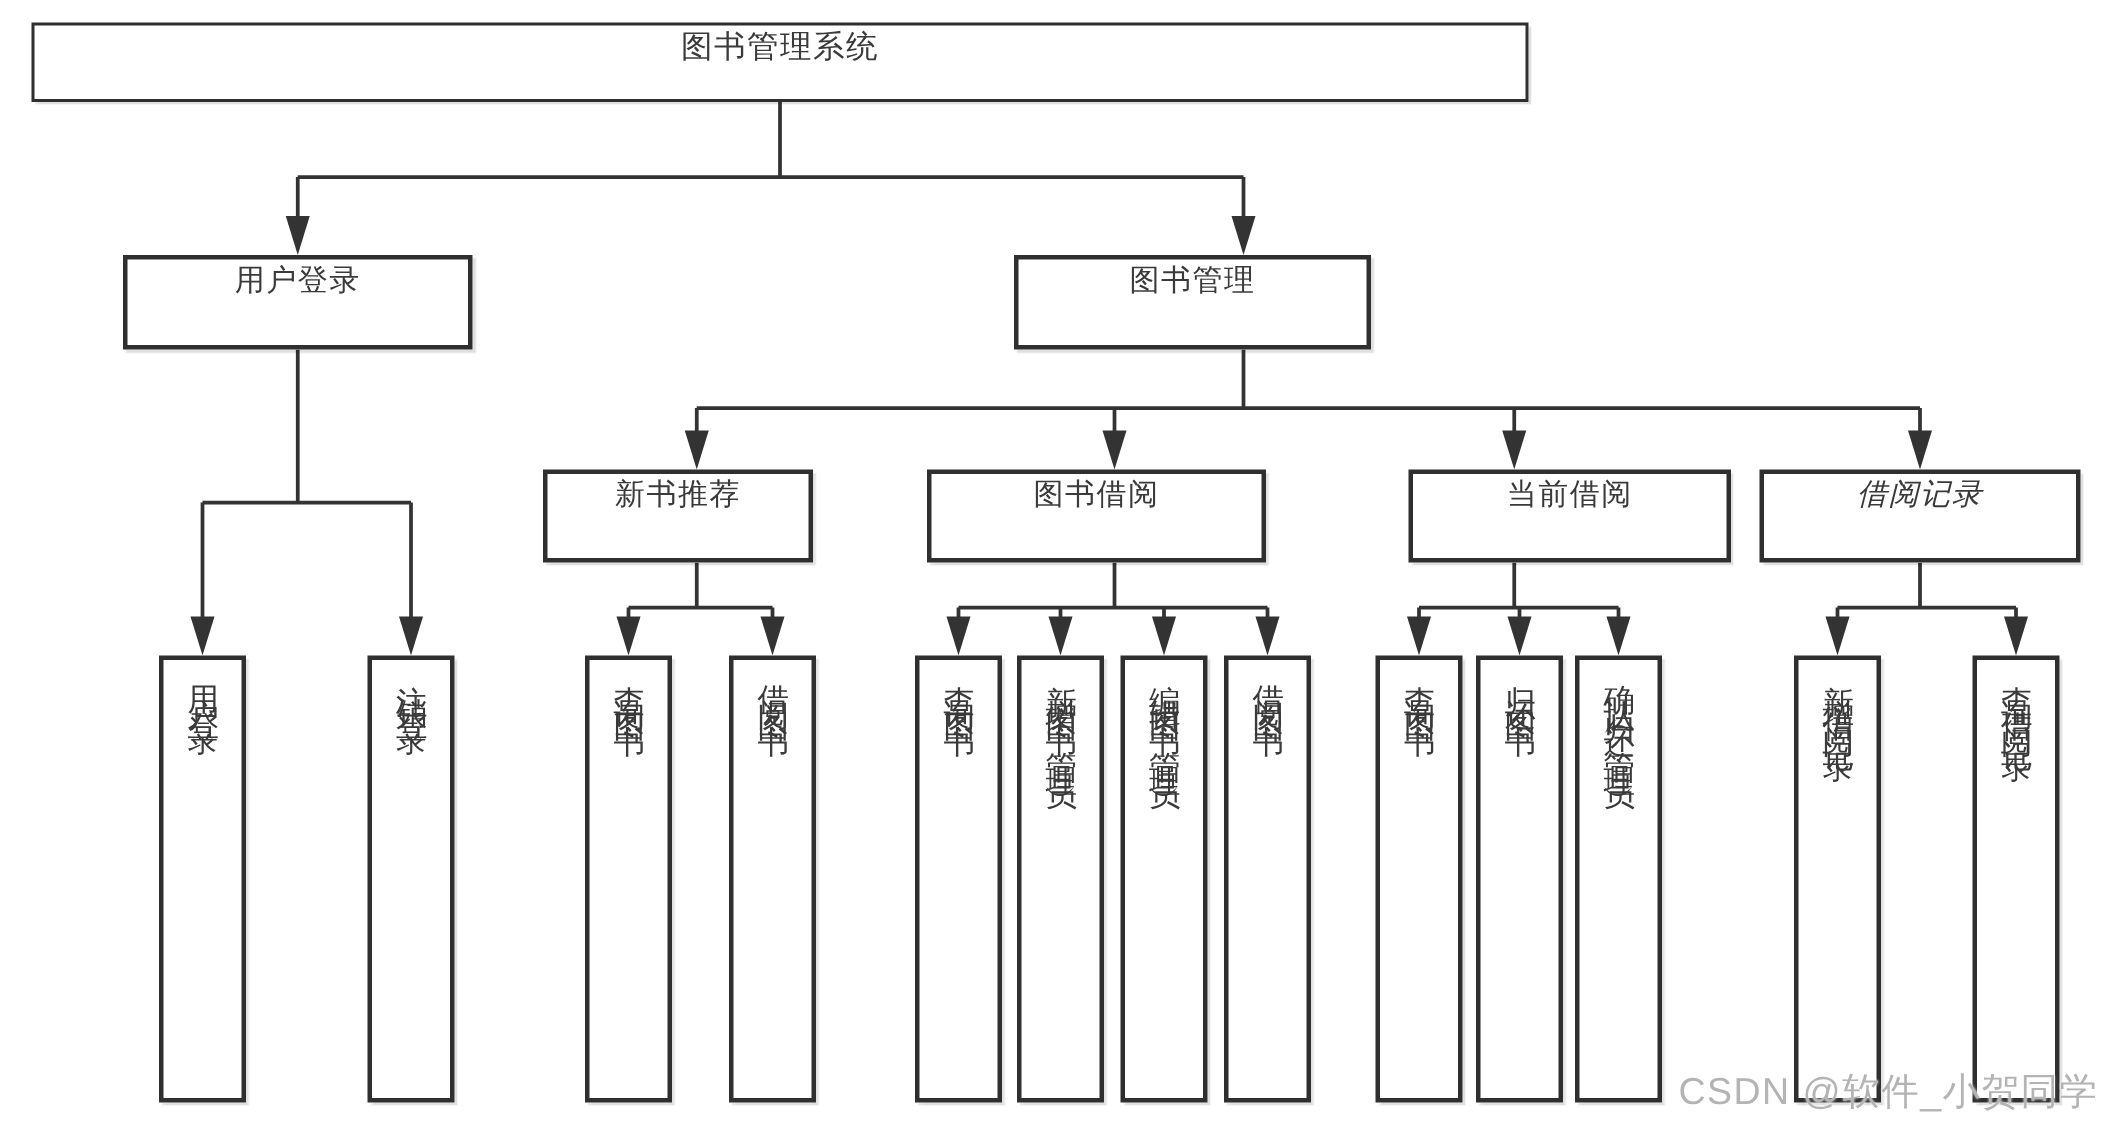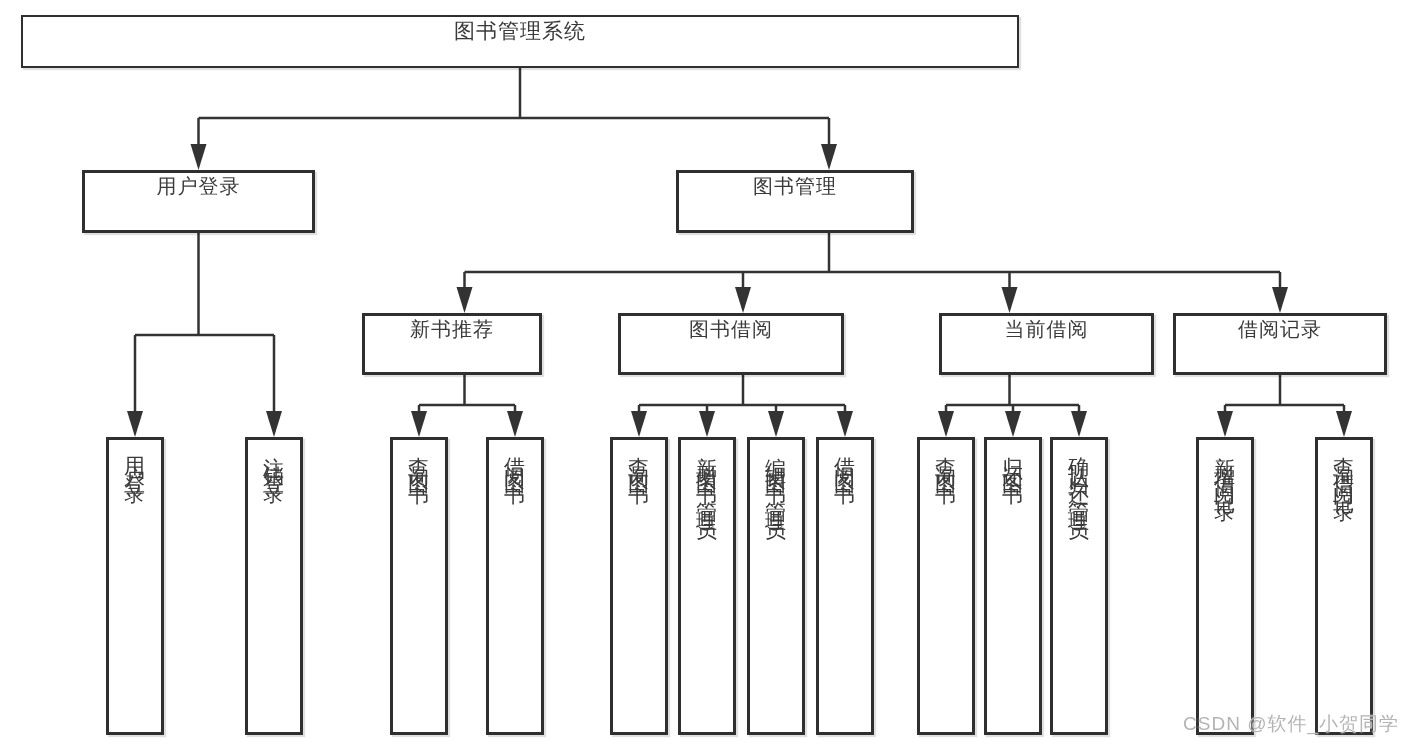--- a/index.html
+++ b/index.html
@@ -29,21 +29,21 @@
     writing-mode:vertical-rl;
     text-orientation:mixed;
     font-size:21px;
     line-height:1;
     letter-spacing:9px;
     white-space:nowrap;
   }
   #watermark{
     position:absolute;
     right:6px;top:711px;
-    font-size:19px;
+    font-size:25px;
     color:#b4b4b4;
     letter-spacing:1px;
     text-shadow:0 0 2px #ffffff;
     z-index:5;
     pointer-events:none;
   }
 </style>
 </head>
 <body>
 
@@ -131,21 +131,21 @@
 
   <div class="node" style="left:362px;top:313px;width:180px;height:62px;">
     <span>新书推荐</span>
   </div>
   <div class="node" style="left:618px;top:313px;width:226px;height:62px;">
     <span>图书借阅</span>
   </div>
   <div class="node" style="left:902px;top:313px;width:215px;height:62px;margin-left:37px;">
     <span>当前借阅</span>
   </div>
-  <div class="node" style="left:1173px;top:313px;width:214px;height:62px;">
+  <div class="node" style="left:1173px;top:313px;width:214px;height:62px;font-style:italic;">
     <span>借阅记录</span>
   </div>
 
   <div class="node leaf" style="left:106px;">
     <span class="vtext">用户登录</span>
   </div>
   <div class="node leaf" style="left:245px;">
     <span class="vtext">注销登录</span>
   </div>
 

